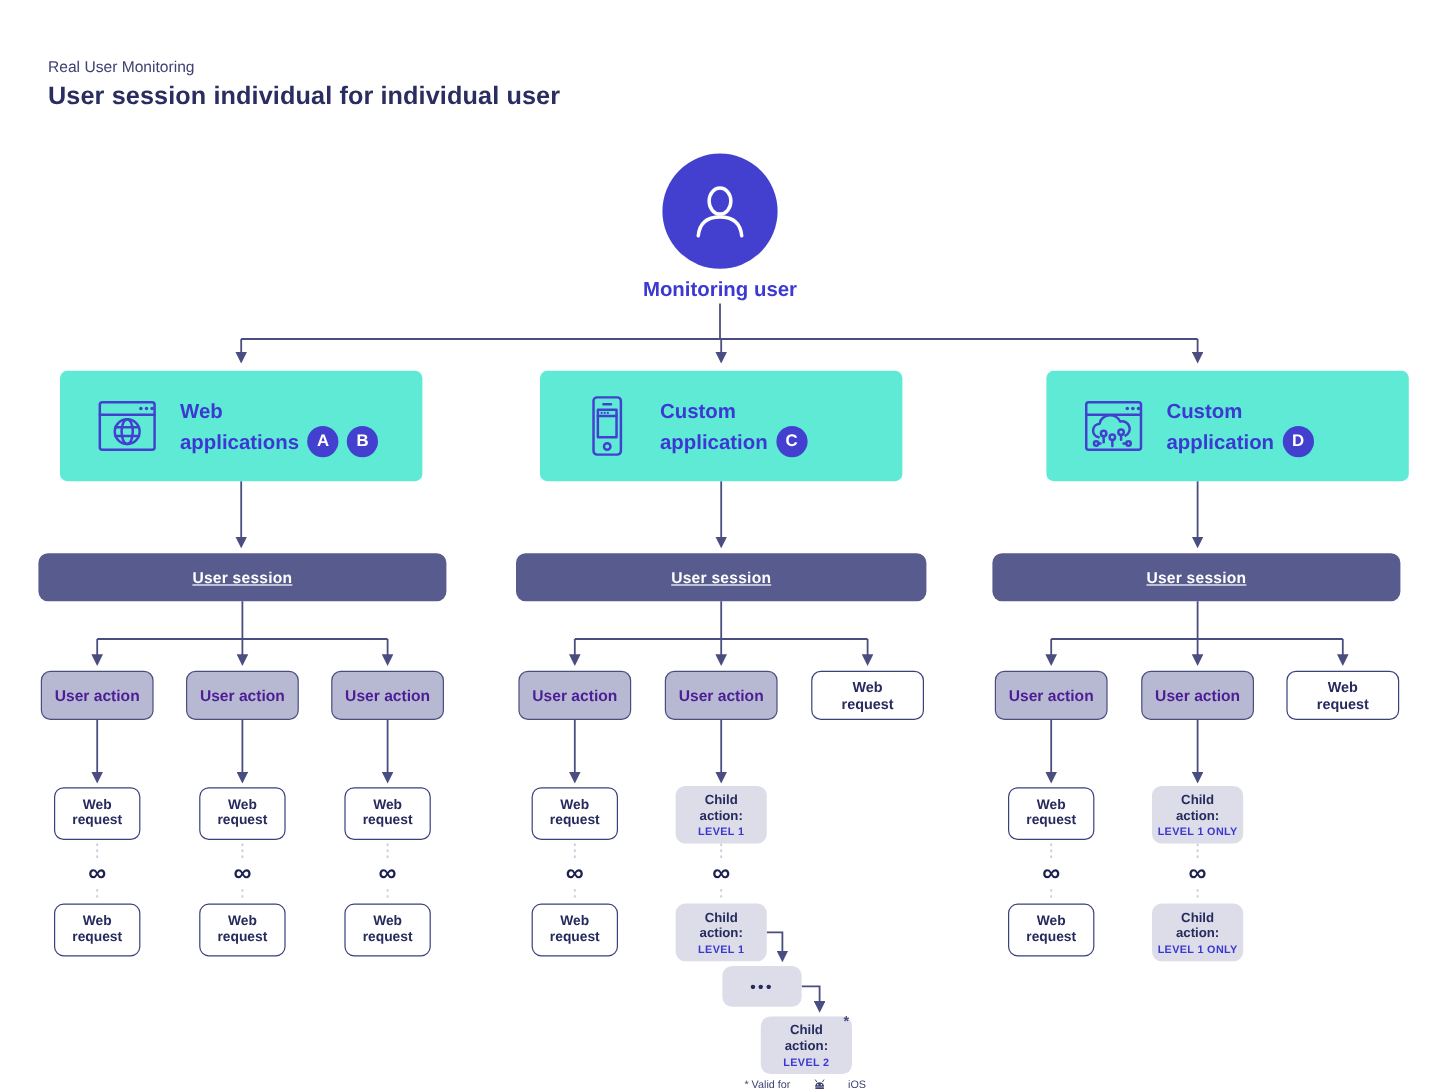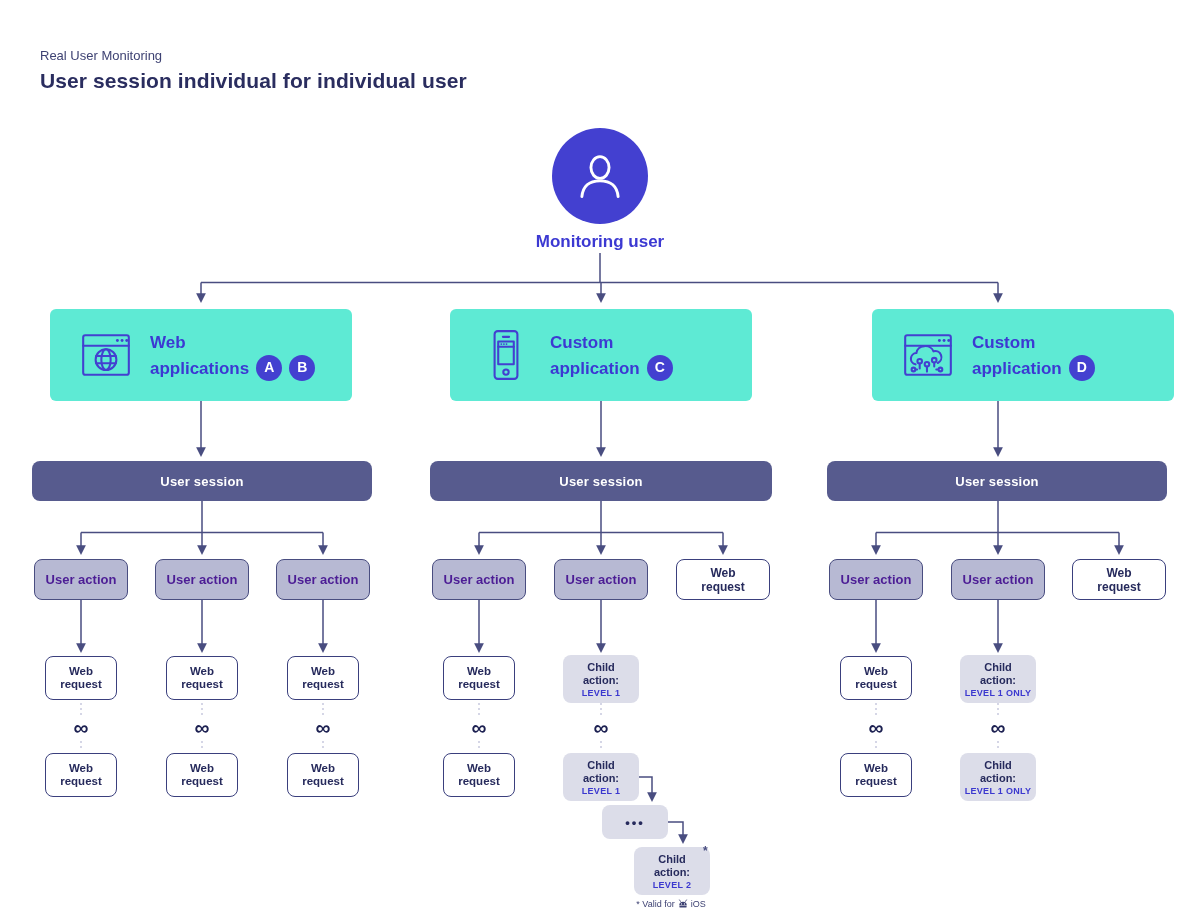--- a/index.html
+++ b/index.html
@@ -15,39 +15,39 @@
   .user-label{font-size:17px;font-weight:700;color:#3c39d2;}
 
   .app-card{height:92px;border-radius:6px;background:#5eead4;display:flex;align-items:center;padding:0 0 0 28px;}
   .app-icon{width:56px;height:56px;flex:0 0 56px;margin-right:16px;}
   .app-name{font-size:17px;font-weight:700;color:#3c39d2;line-height:25px;}
   .name-row{display:flex;align-items:flex-end;gap:7px;}
   .badge{width:26px;height:26px;border-radius:50%;background:#4340d0;color:#ffffff;
          font-size:14px;font-weight:700;display:flex;align-items:center;justify-content:center;}
 
   .session{height:40px;border-radius:8px;background:#575b8e;color:#ffffff;
-           font-size:13px;font-weight:700;letter-spacing:.2px;}
+           font-size:13px;font-weight:700;letter-spacing:.2px;text-decoration:underline;}
 
   .ua{height:41px;border-radius:8px;background:#b7b9d3;border:1.5px solid #494d80;
       font-size:13px;font-weight:700;color:#4c1d95;}
   .wr-row{height:41px;border-radius:8px;background:#ffffff;border:1.5px solid #3a3f7d;
           font-size:12px;font-weight:700;color:#262a5c;line-height:14px;}
   .wr-row .wrap, .wr .wrap{display:inline-block;width:52px;}
 
   .wr{width:72px;height:44px;border-radius:8px;background:#ffffff;border:1.5px solid #3a3f7d;
       font-size:11.5px;font-weight:700;color:#262a5c;line-height:13.5px;}
   .ca{width:76px;height:48px;border-radius:8px;background:#dcdde9;flex-direction:column;}
   .ca-label{font-size:11px;font-weight:700;color:#262a5c;line-height:13px;width:48px;}
   .ca-level{font-size:9px;font-weight:700;color:#3b38cf;letter-spacing:.3px;margin-top:1px;}
 
   .inf{width:30px;font-size:21px;font-weight:800;color:#1c2051;line-height:18px;}
   .dots-box{width:66px;height:34px;border-radius:8px;background:#dcdde9;
             font-size:13px;font-weight:700;color:#262a5c;letter-spacing:2px;}
   .asterisk{font-size:12px;font-weight:700;color:#494d80;}
-  .footnote{font-size:9px;color:#3e4273;display:flex;align-items:center;justify-content:center;gap:3px;}
+  .footnote{font-size:9px;color:#3e4273;display:flex;align-items:center;justify-content:center;gap:19px;}
 
   svg.lines{position:absolute;left:0;top:0;pointer-events:none;}
   .ln{stroke:#494d80;stroke-width:1.5;fill:none;}
   .dot{stroke:#c7c9de;stroke-width:1.5;fill:none;stroke-dasharray:2 3;}
   .icon-stroke{stroke:#4340d0;stroke-width:2;fill:none;stroke-linecap:round;stroke-linejoin:round;}
   .icon-fill{fill:#4340d0;}
 </style>
 </head>
 <body>
 

